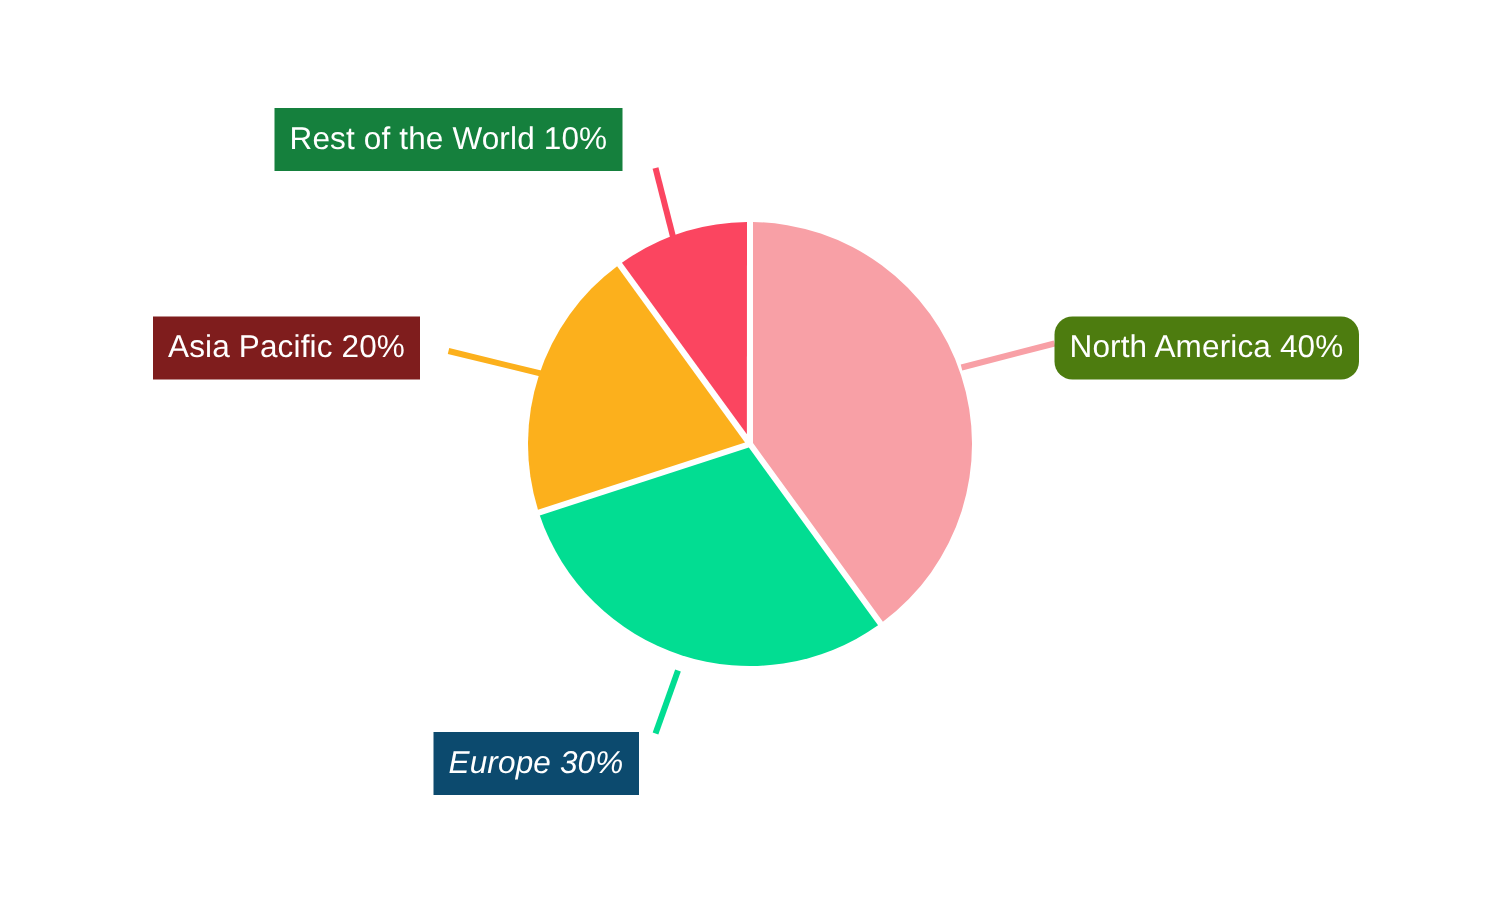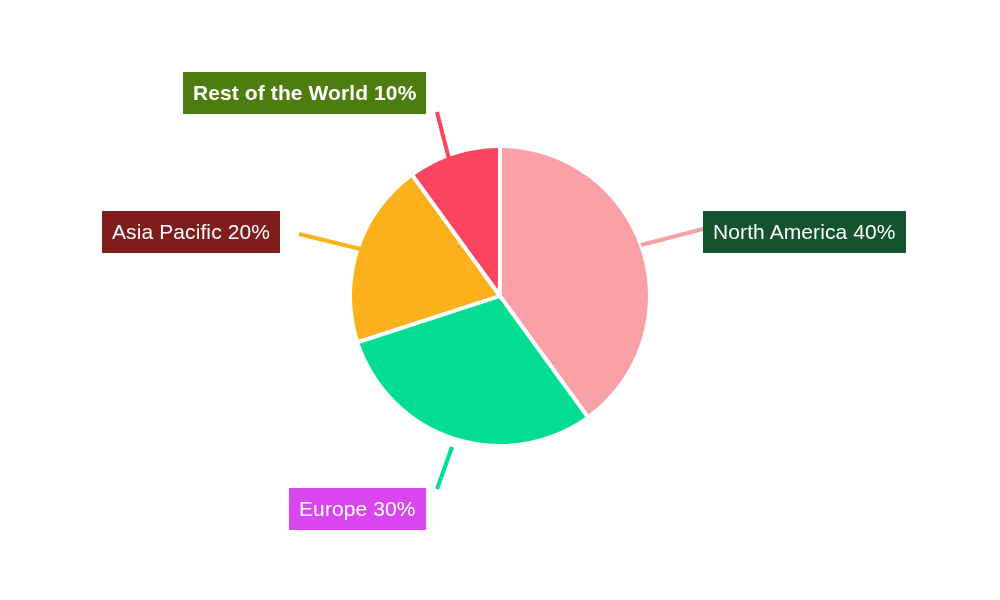--- a/index.html
+++ b/index.html
@@ -70,21 +70,21 @@
       <line x1="451" y1="167" x2="437" y2="112" stroke="#fb4560" stroke-width="4"></line>
     </g>
     <g id="pie-slices">
         <path d="M 502.01 295.35 L 502.00 148.01 A 148 148 0 0 1 588.60 414.55 Z" fill="#f8a0a6"></path>
         <path d="M 499.23 298.37 L 585.37 416.90 A 148 148 0 0 1 359.87 343.63 Z" fill="#02dd92"></path>
         <path d="M 496.70 294.93 L 358.64 339.83 A 148 148 0 0 1 411.40 177.45 Z" fill="#fcb01c"></path>
         <path d="M 497.91 289.58 L 414.63 175.10 A 148 148 0 0 1 498.00 148.01 Z" fill="#fb4560"></path>
       </g>
   </svg>
 
-  <div class="pie-label label-north-america" style="background-color: #14532d;">North America 40%</div>
+  <div class="pie-label label-north-america" style="background-color: #4d7c0f; border-radius: 12px;">North America 40%</div>
 
-  <div class="pie-label label-europe" style="background-color: #d946ef;">Europe 30%</div>
+  <div class="pie-label label-europe" style="background-color: #0c4a6e; font-style: italic;">Europe 30%</div>
 
   <div class="pie-label label-asia-pacific" style="background-color: #7f1d1d;">Asia Pacific 20%</div>
 
-  <div class="pie-label label-rest-of-world" style="background-color: #4d7c0f; font-weight: bold;">Rest of the World 10%</div>
+  <div class="pie-label label-rest-of-world" style="background-color: #15803d;">Rest of the World 10%</div>
 
 </div>
 
 </body></html>

